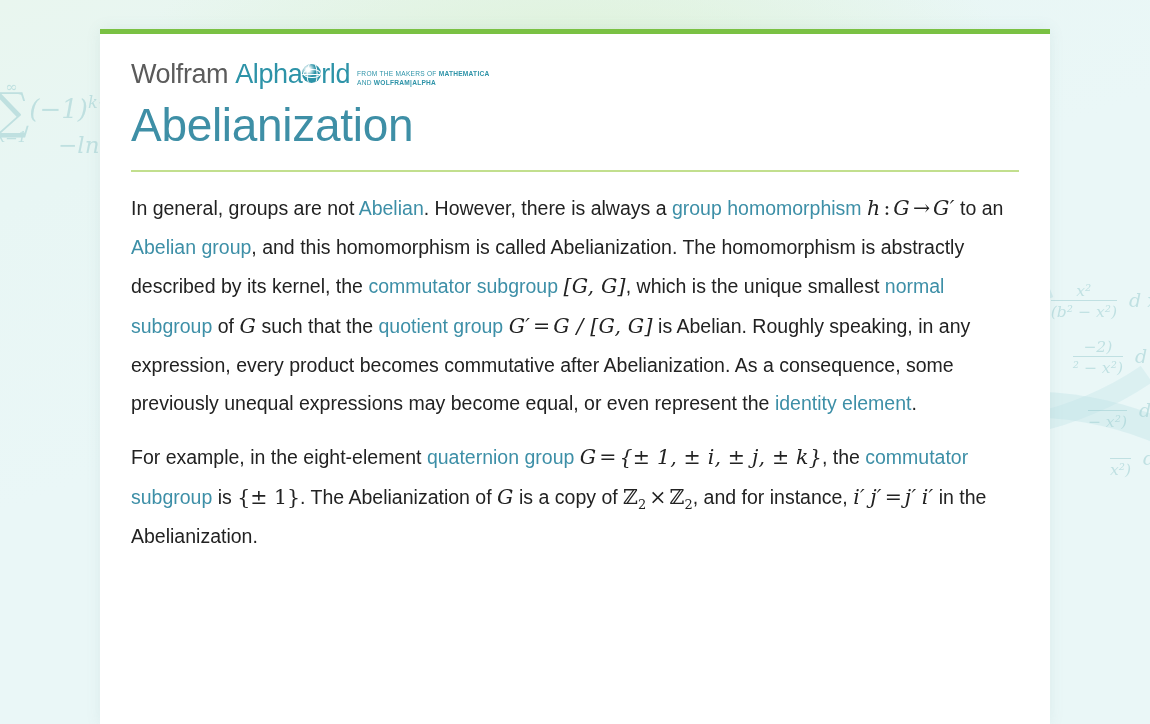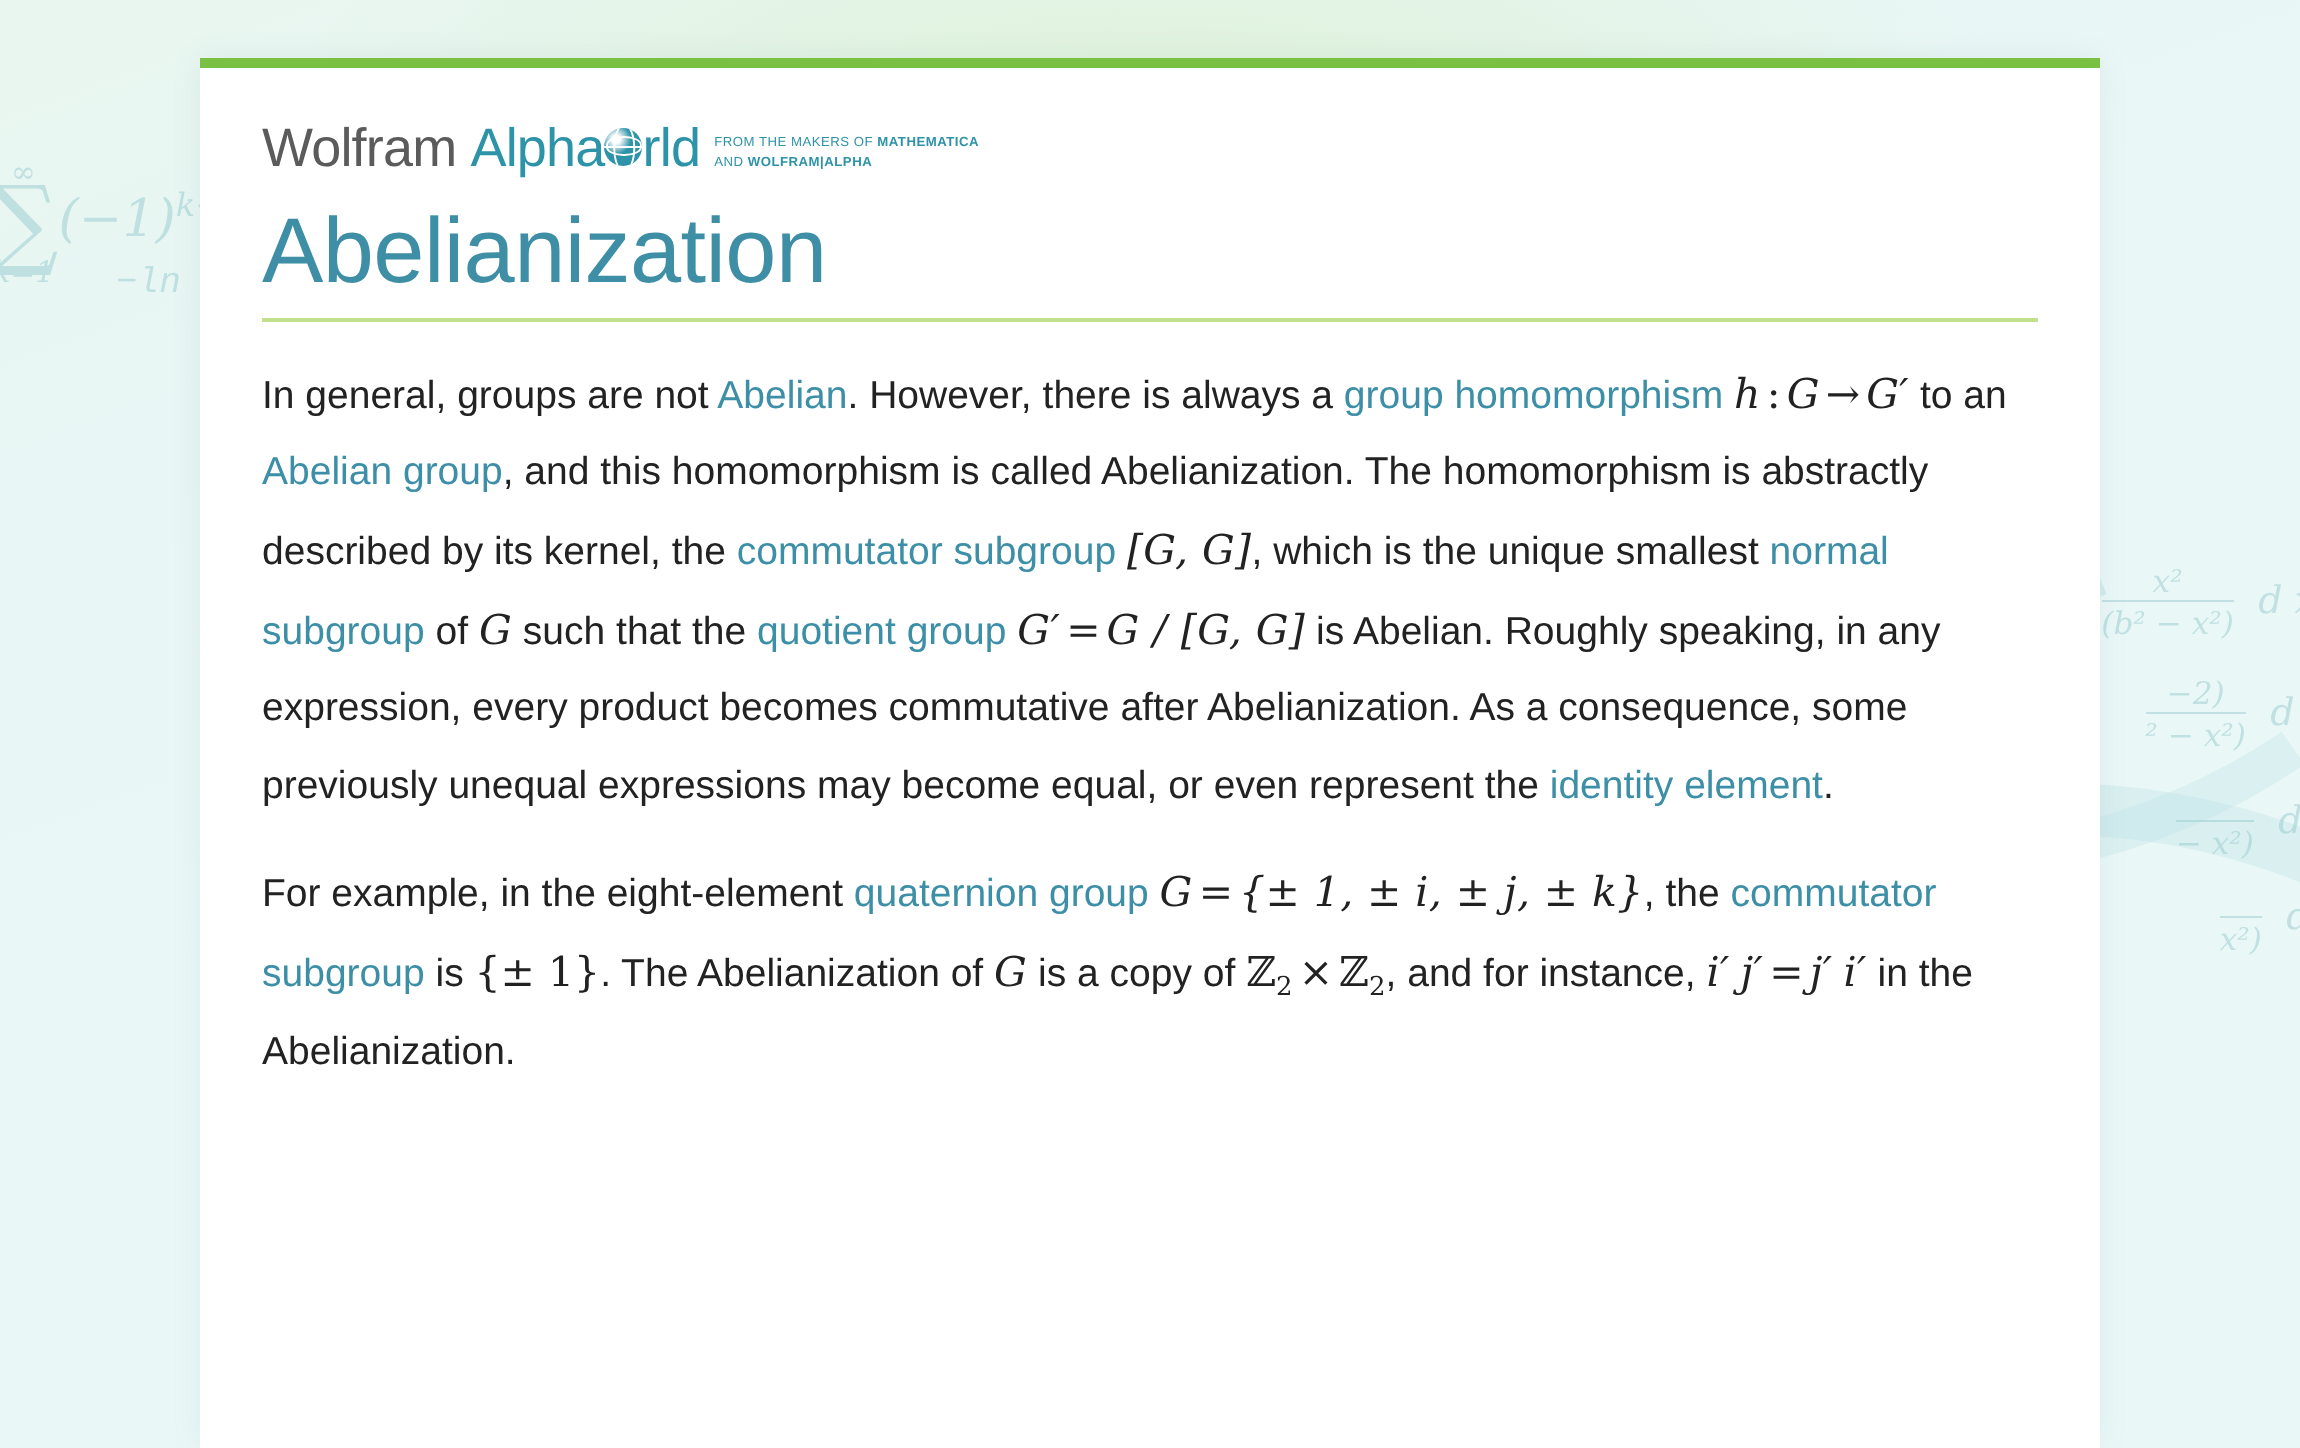--- a/index.html
+++ b/index.html
@@ -97,21 +97,21 @@
     position: absolute;
     font-family: "DejaVu Serif", serif;
     font-style: italic;
     color: #9ecfd2;
     opacity: .55;
     white-space: nowrap;
     pointer-events: none;
     user-select: none;
   }
   .bf-left1 { left: -6px;  top: 82px;  font-size: 26px; }
-  .bf-left2 { left: 58px;  top: 132px; font-size: 18px; font-family: Liberation Mono, monospace; }
+  .bf-left2 { left: 58px;  top: 132px; font-size: 23px; }
   .bf-right1 { right: -8px; top: 282px; font-size: 19px; }
   .bf-right2 { right: -14px; top: 338px; font-size: 19px; }
   .bf-right3 { right: -18px; top: 392px; font-size: 19px; }
   .bf-right4 { right: -22px; top: 440px; font-size: 19px; }
   .frac {
     display: inline-block;
     vertical-align: middle;
     text-align: center;
   }
   .frac .num { display: block; font-size: .82em; }
@@ -149,21 +149,21 @@
     background: #7ac143;
     width: 100%;
   }
   .card-inner {
     padding: 26px 31px 0 31px;
   }
 
   
   #logo-row {
     display: flex;
-    align-items: center;
+    align-items: flex-end;
     gap: 7px;
     height: 28px;
   }
   .logo-wolfram {
     font-size: 27px;
     color: #5b5b5b;
     letter-spacing: -.4px;
     line-height: 1;
     font-weight: 400;
   }
@@ -224,21 +224,21 @@
   .tagline b { font-weight: 700; }
 
   
   #page-title {
     margin: 12px 0 0 0;
     font-size: 46px;
     font-weight: 400;
     color: #3e8fa6;
     letter-spacing: -.3px;
     line-height: 1.12;
-    padding-bottom: 7px;
+    padding-bottom: 18px;
     border-bottom: 2px solid #c2df8e;
   }
 
   
   #article {
     padding-top: 16px;
     font-size: 19.5px;
     line-height: 1.96;
     color: #222222;
     max-width: 890px;

